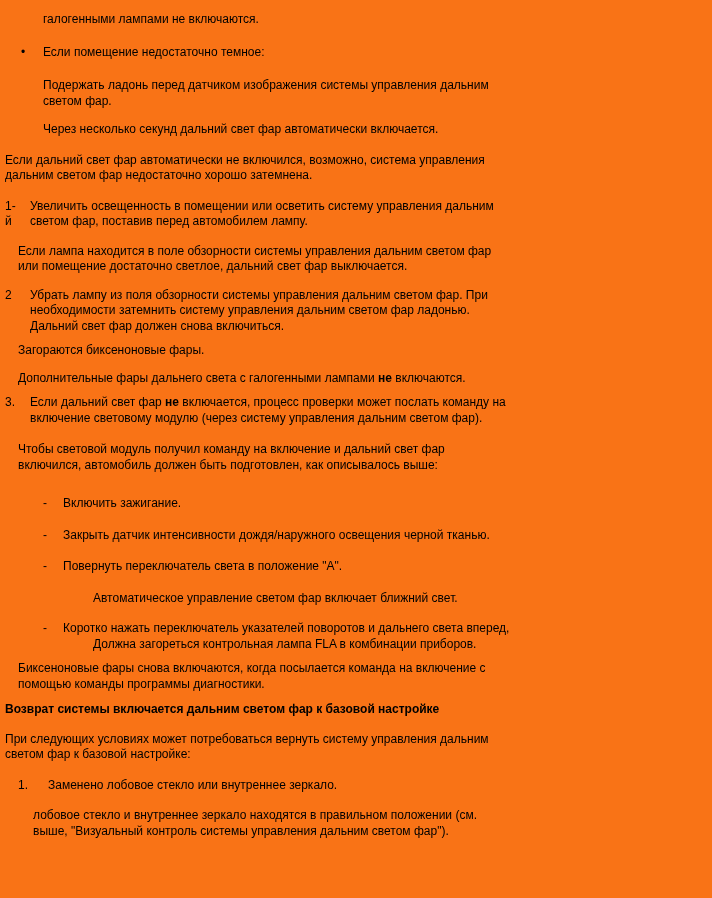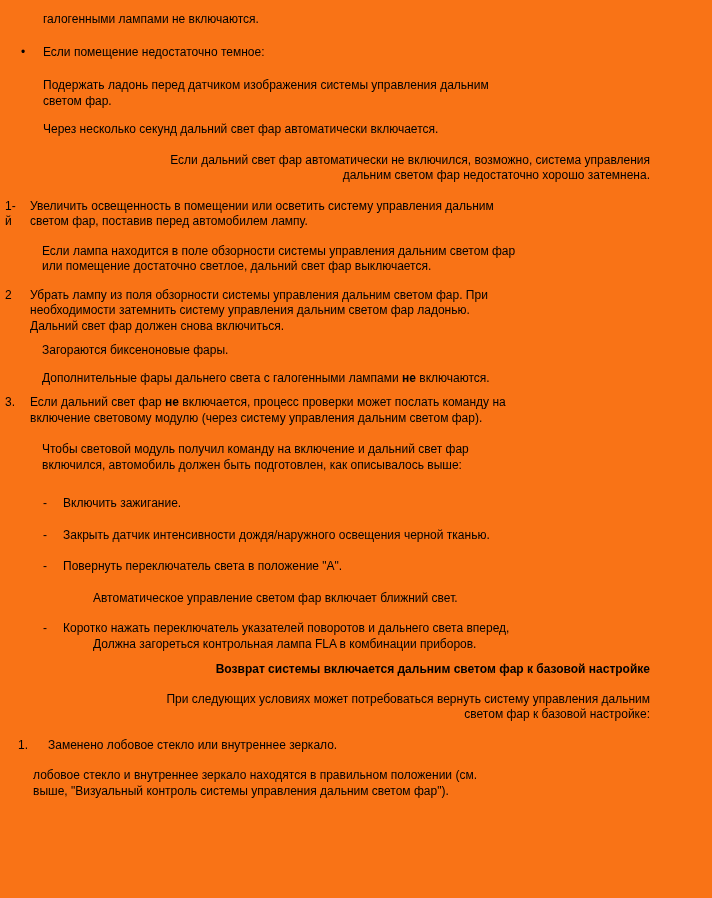--- a/index.html
+++ b/index.html
@@ -17,23 +17,23 @@
     width: 650px;
     padding-top: 12px;
     box-sizing: border-box;
   }
   .block { white-space: pre-line; box-sizing: border-box; }
   .row { display: flex; box-sizing: border-box; }
   .marker { flex: 0 0 auto; white-space: pre-line; }
   .rowtext { flex: 1 1 auto; white-space: pre-line; }
 
   
-  .flush    { padding-left: 5px; text-align: right;  }   
+  .flush    { padding-left: 5px;  }   
   .ind-top  { padding-left: 43px; }   
-  .ind-1    { padding-left: 42px; }   
+  .ind-1    { padding-left: 18px; }   
   .ind-2    { padding-left: 93px; }   
   .ind-b    { padding-left: 33px; }   
 
   .bullet-row { padding-left: 21px; } .bullet-row .marker { width: 22px; }
   .num-row    { padding-left: 5px;  } .num-row    .marker { width: 25px; }
   .dash-row   { padding-left: 43px; } .dash-row   .marker { width: 20px; }
   .bnum-row   { padding-left: 18px; } .bnum-row   .marker { width: 30px; }
 
   .heading { font-weight: bold; }
   b { font-weight: bold; }
@@ -107,20 +107,22 @@
     <div class="block ind-2" style="margin-top:16px">Автоматическое управление светом фар включает ближний свет.</div>
 
 
     <div class="row dash-row" style="margin-top:15px">
       <div class="marker">-</div>
       <div class="rowtext">Коротко нажать переключатель указателей поворотов и дальнего света вперед,</div>
     </div>
 
     <div class="block ind-2" style="margin-top:0">Должна загореться контрольная лампа FLA в комбинации приборов.</div>
 
+    <div class="block ind-1" style="margin-top:9px">Биксеноновые фары снова включаются, когда посылается команда на включение с
+помощью команды программы диагностики.</div>
 
     <div class="block flush heading" style="margin-top:10px">Возврат системы включается дальним светом фар к базовой настройке</div>
 
     <div class="block flush" style="margin-top:14px">При следующих условиях может потребоваться вернуть систему управления дальним
 светом фар к базовой настройке:</div>
 
     <div class="row bnum-row" style="margin-top:15px">
       <div class="marker">1.</div>
       <div class="rowtext">Заменено лобовое стекло или внутреннее зеркало.</div>
     </div>

